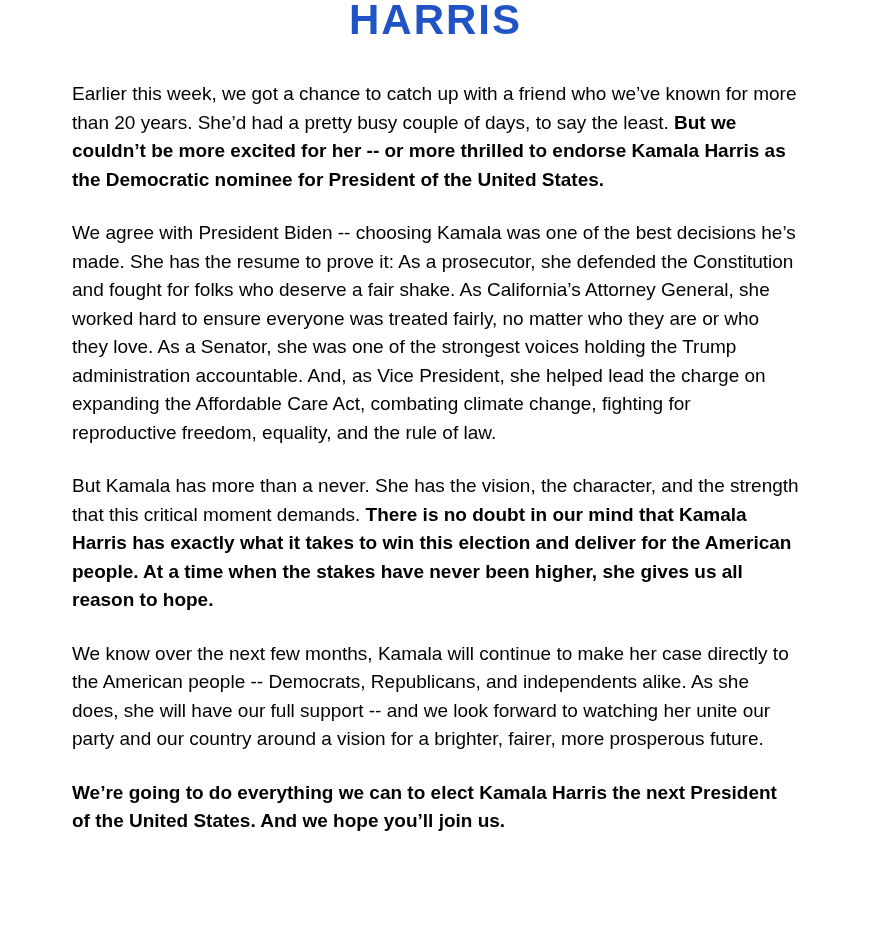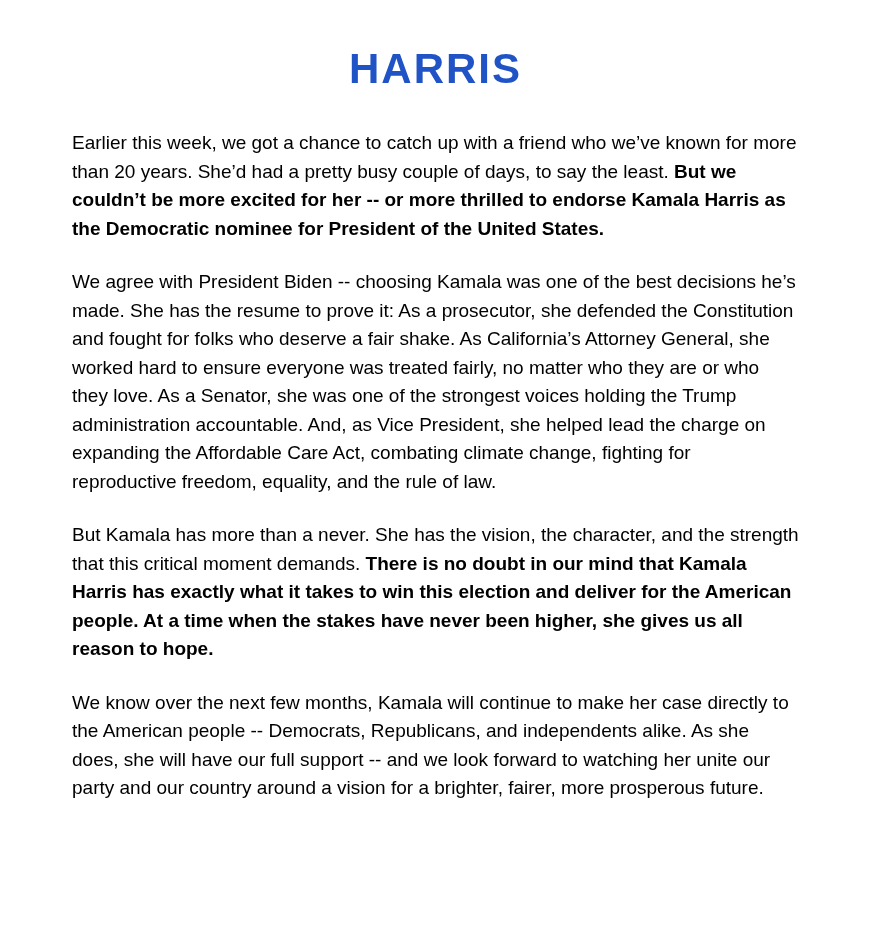--- a/index.html
+++ b/index.html
@@ -8,24 +8,22 @@
     background: #ffffff;
   }
   body {
     width: 871px;
     height: 950px;
     overflow: hidden;
     font-family: "Liberation Sans", "DejaVu Sans", sans-serif;
     color: #000000;
   }
   .header {
-    padding-top: 6px;
     text-align: center;
     user-select: none;
-    margin-top: 43px;
   }
   .logo-line1 {
     font-size: 42px;
     line-height: 40px;
     font-weight: 700;
     letter-spacing: 2px;
   }
   .logo-line2 {
     font-size: 21px;
     line-height: 22px;
@@ -61,13 +59,14 @@
   <div>
     <div class="logo-line1" style="color: rgb(32, 83, 197);">HARRIS</div>
   </div>
 </div>
 
 <div class="article">
     <p><span>Earlier this week, we got a chance to catch up with a friend who we’ve known for more than 20 years. She’d had a pretty busy couple of days, to say the least. </span><strong>But we couldn’t be more excited for her -- or more thrilled to endorse Kamala Harris as the Democratic nominee for President of the United States.</strong></p>
     <p><span>We agree with President Biden -- choosing Kamala was one of the best decisions he’s made. She has the resume to prove it: As a prosecutor, she defended the Constitution and fought for folks who deserve a fair shake. As California’s Attorney General, she worked hard to ensure everyone was treated fairly, no matter who they are or who they love. As a Senator, she was one of the strongest voices holding the Trump administration accountable. And, as Vice President, she helped lead the charge on expanding the Affordable Care Act, combating climate change, fighting for reproductive freedom, equality, and the rule of law.</span></p>
     <p><span>But Kamala has more than a never. She has the vision, the character, and the strength that this critical moment demands. </span><strong>There is no doubt in our mind that Kamala Harris has exactly what it takes to win this election and deliver for the American people. At a time when the stakes have never been higher, she gives us all reason to hope.</strong></p>
     <p><span>We know over the next few months, Kamala will continue to make her case directly to the American people -- Democrats, Republicans, and independents alike. As she does, she will have our full support -- and we look forward to watching her unite our party and our country around a vision for a brighter, fairer, more prosperous future.</span></p>
+    <p><strong>We’re going to do everything we can to elect Kamala Harris the next President of the United States. And we hope you’ll join us.</strong></p>
   </div>
 
 </body></html>

